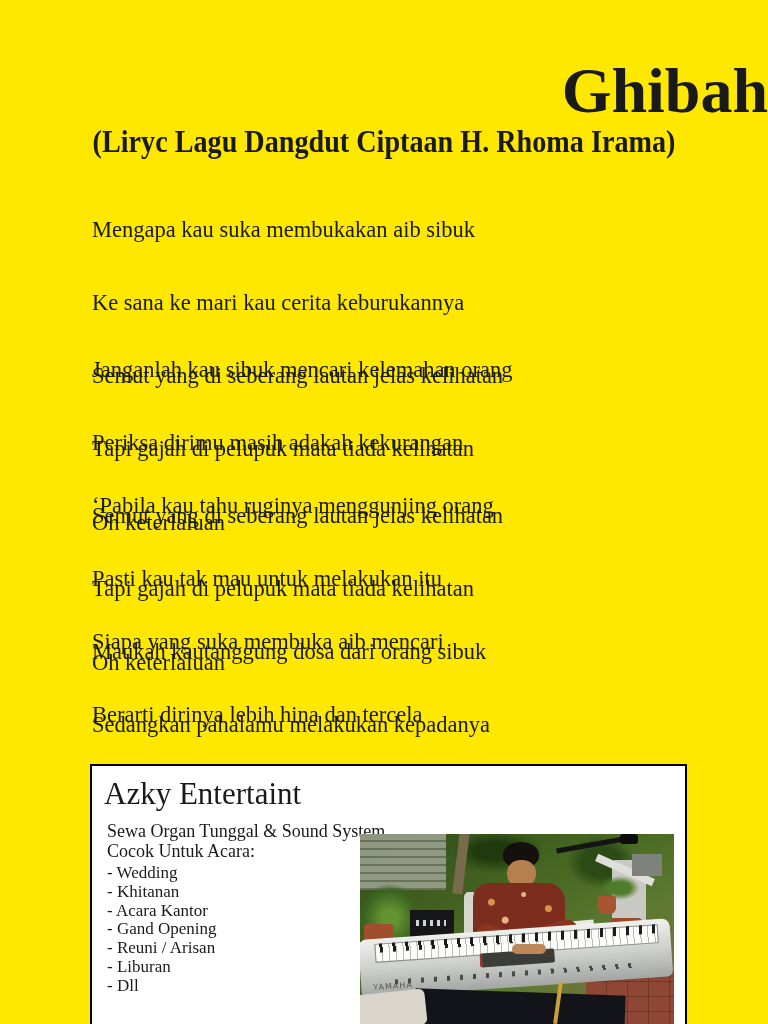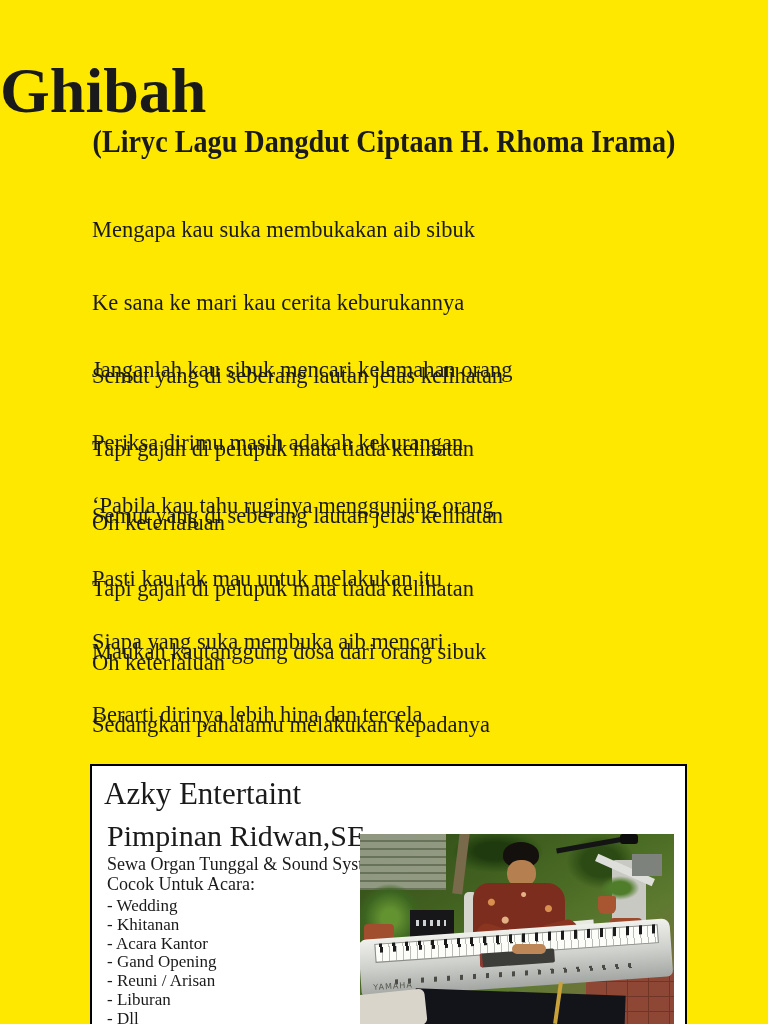--- a/index.html
+++ b/index.html
@@ -1,18 +1,18 @@
 <!DOCTYPE html>
 <html><head>
 <meta charset="utf-8">
 <style>
   html,body{margin:0;padding:0;background:#888;}
   .page{position:relative;width:768px;height:1024px;overflow:hidden;
         font-family:"Liberation Serif",serif;color:#1a1a1a;}
-  .title{position:absolute;top:16px;left:0;width:100%;text-align:left;
+  .title{position:absolute;top:16px;left:0;width:100%;text-align:right;
          font-size:64px;font-weight:bold;line-height:1.0;}
   .subtitle{position:absolute;top:96px;left:0;width:100%;text-align:center;
             font-size:32px;font-weight:bold;transform:scaleX(.88);}
   .stanza{position:absolute;left:92px;font-size:22.5px;line-height:24.4px;white-space:pre;}
   #stanza-1{top:169px}#stanza-2{top:309px}#stanza-3{top:445px}#stanza-4{top:581px}
   .credit{position:absolute;left:105px;top:736px;font-size:17px;}
   .ad{position:absolute;left:90px;top:764px;width:593px;height:280px;
       background:#fff;border:2px solid #000;overflow:hidden;}
   .ad-title{margin:3px 0 0 12px;font-size:31px;line-height:49px;}
   .ad-leader{margin:2px 0 0 15px;font-size:30px;line-height:31px;}
@@ -117,21 +117,20 @@
       <div>Berarti dirinya lebih hina dan tercela</div>
       <div>Siapa yang suka menggunjingkan sesamanya</div>
       <div>Berarti dia suka makan bangkai saudaranya</div>
       <div>Jangan Anda berbuat ghibah</div>
     </div>
   </div>
 
 
   <div class="ad">
     <div class="ad-title">Azky Entertaint</div>
-    <div class="ad-leader">Pimpinan Ridwan,SE</div>
     <div class="ad-service">Sewa Organ Tunggal &amp; Sound System</div>
     <div class="ad-heading">Cocok Untuk Acara:</div>
     <ul class="ad-list">
       <li>- Wedding</li>
       <li>- Khitanan</li>
       <li>- Acara Kantor</li>
       <li>- Gand Opening</li>
       <li>- Reuni / Arisan</li>
       <li>- Liburan</li>
       <li>- Dll</li>

